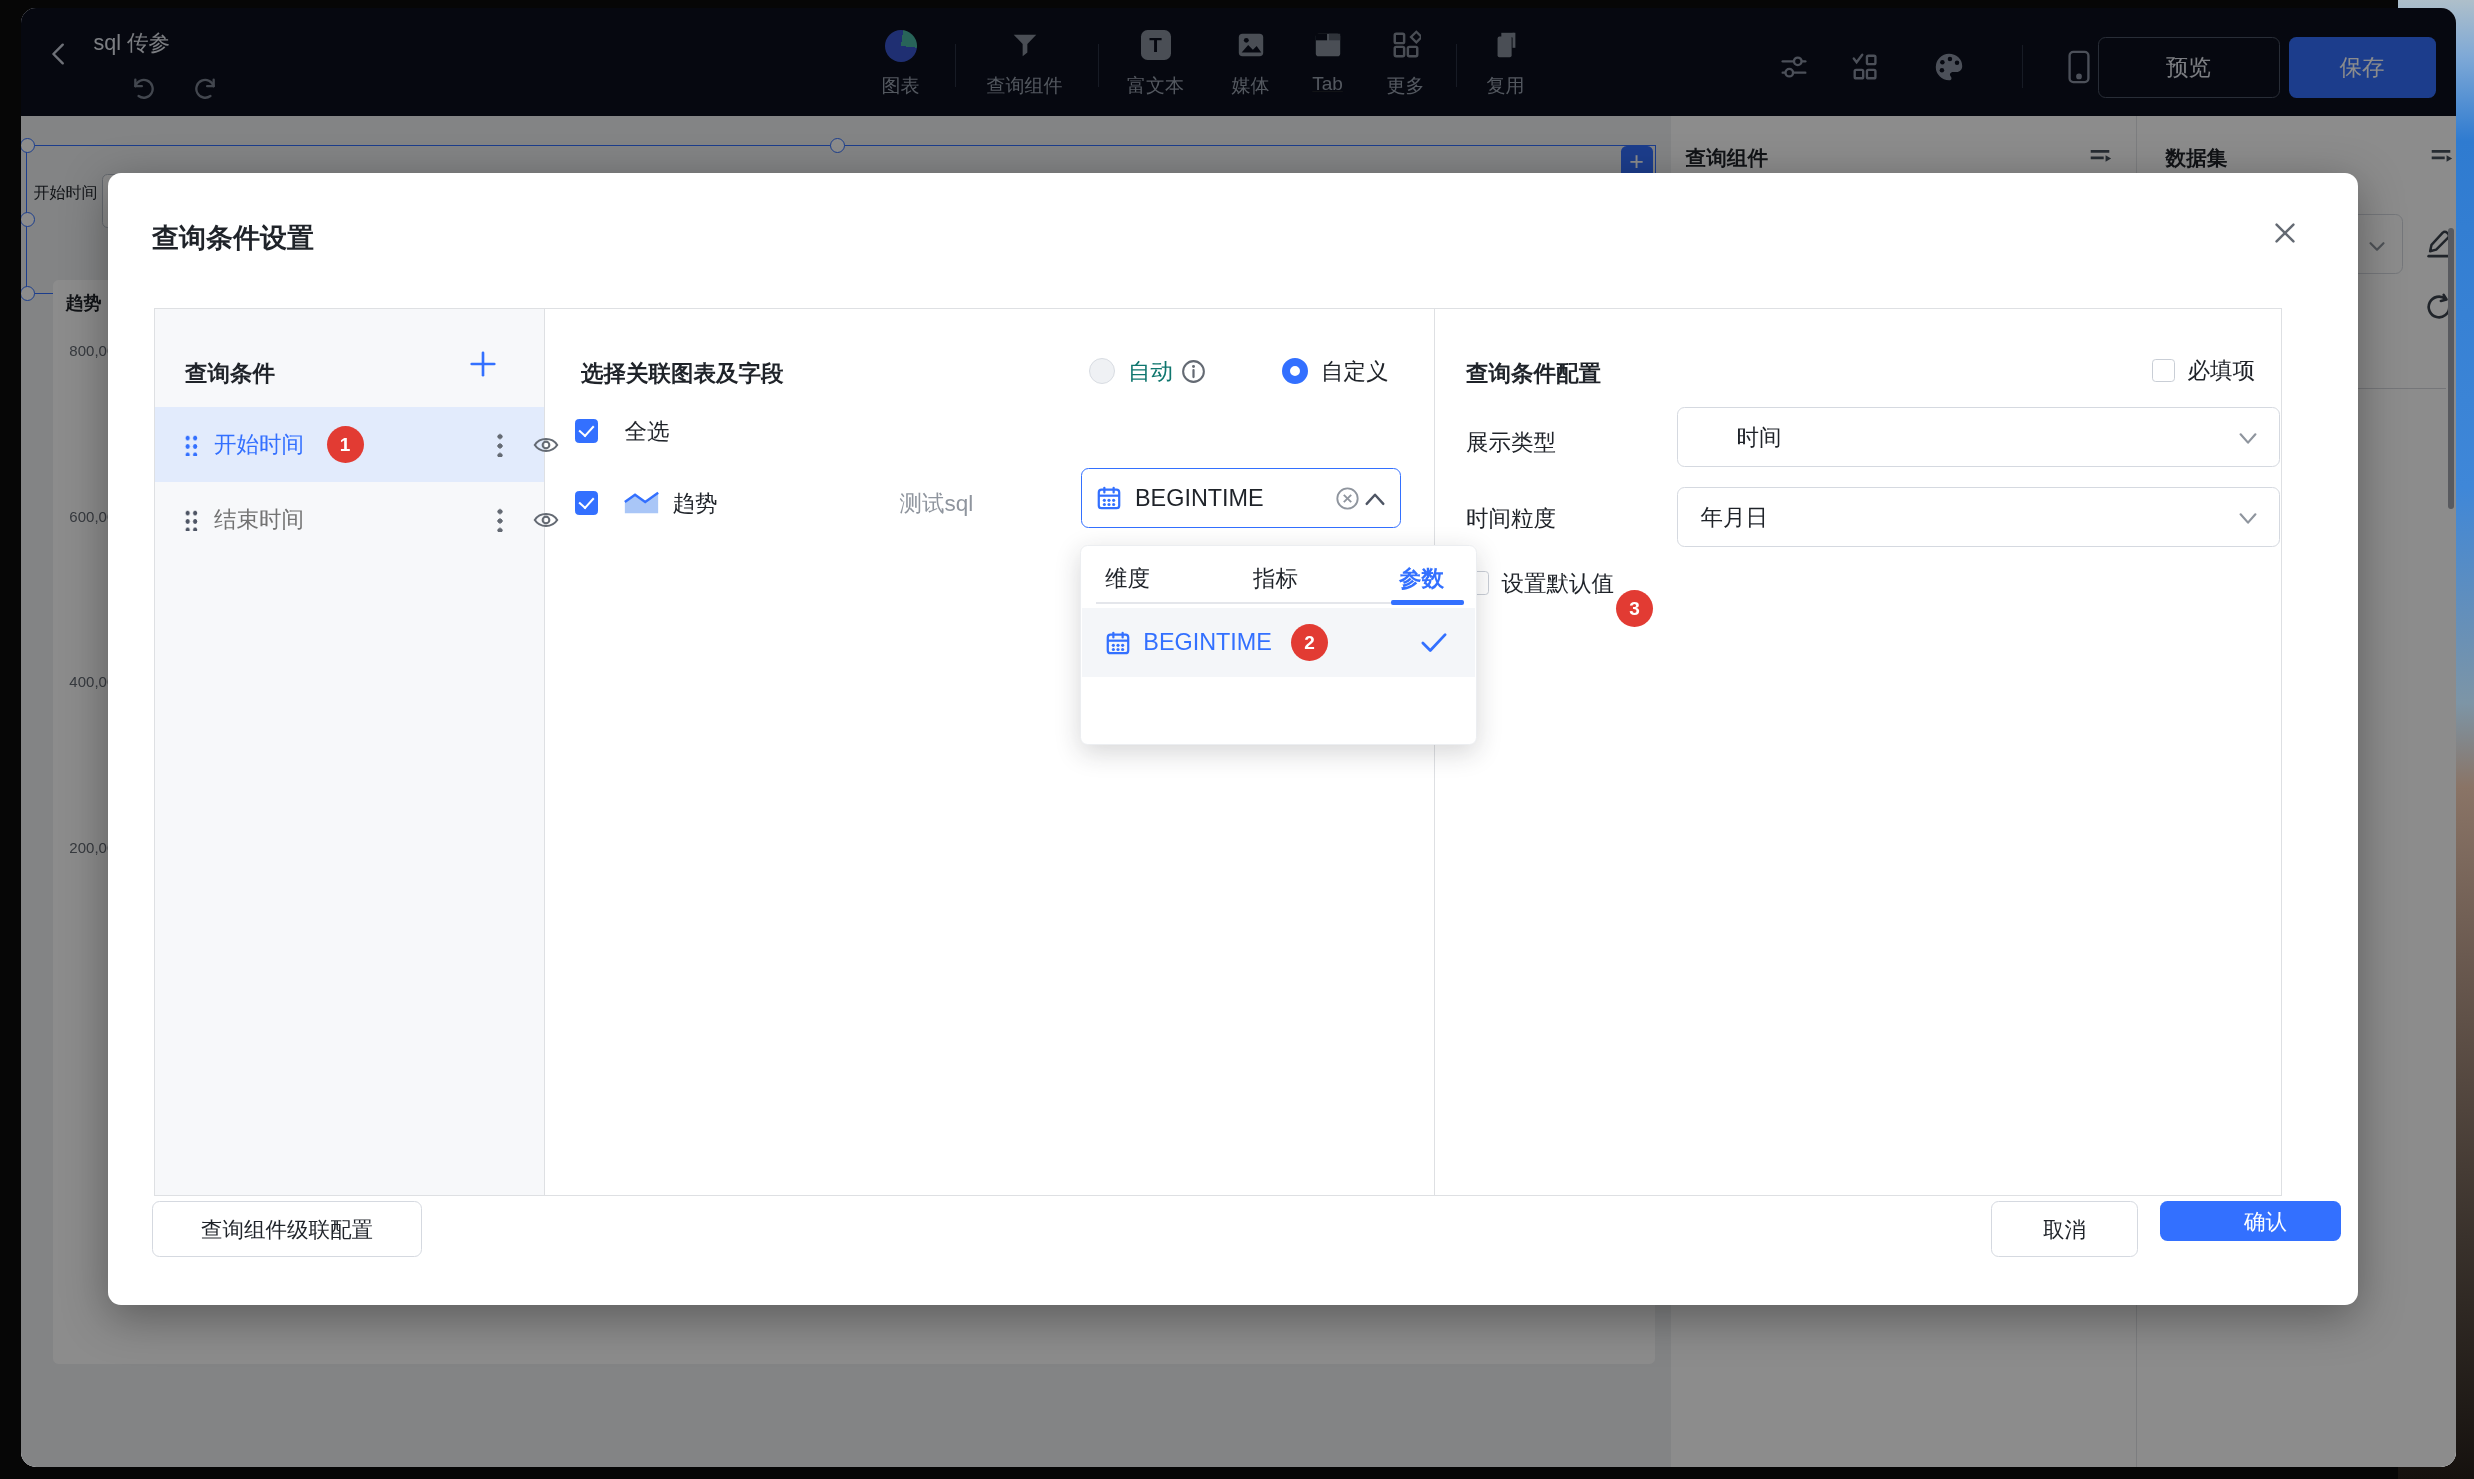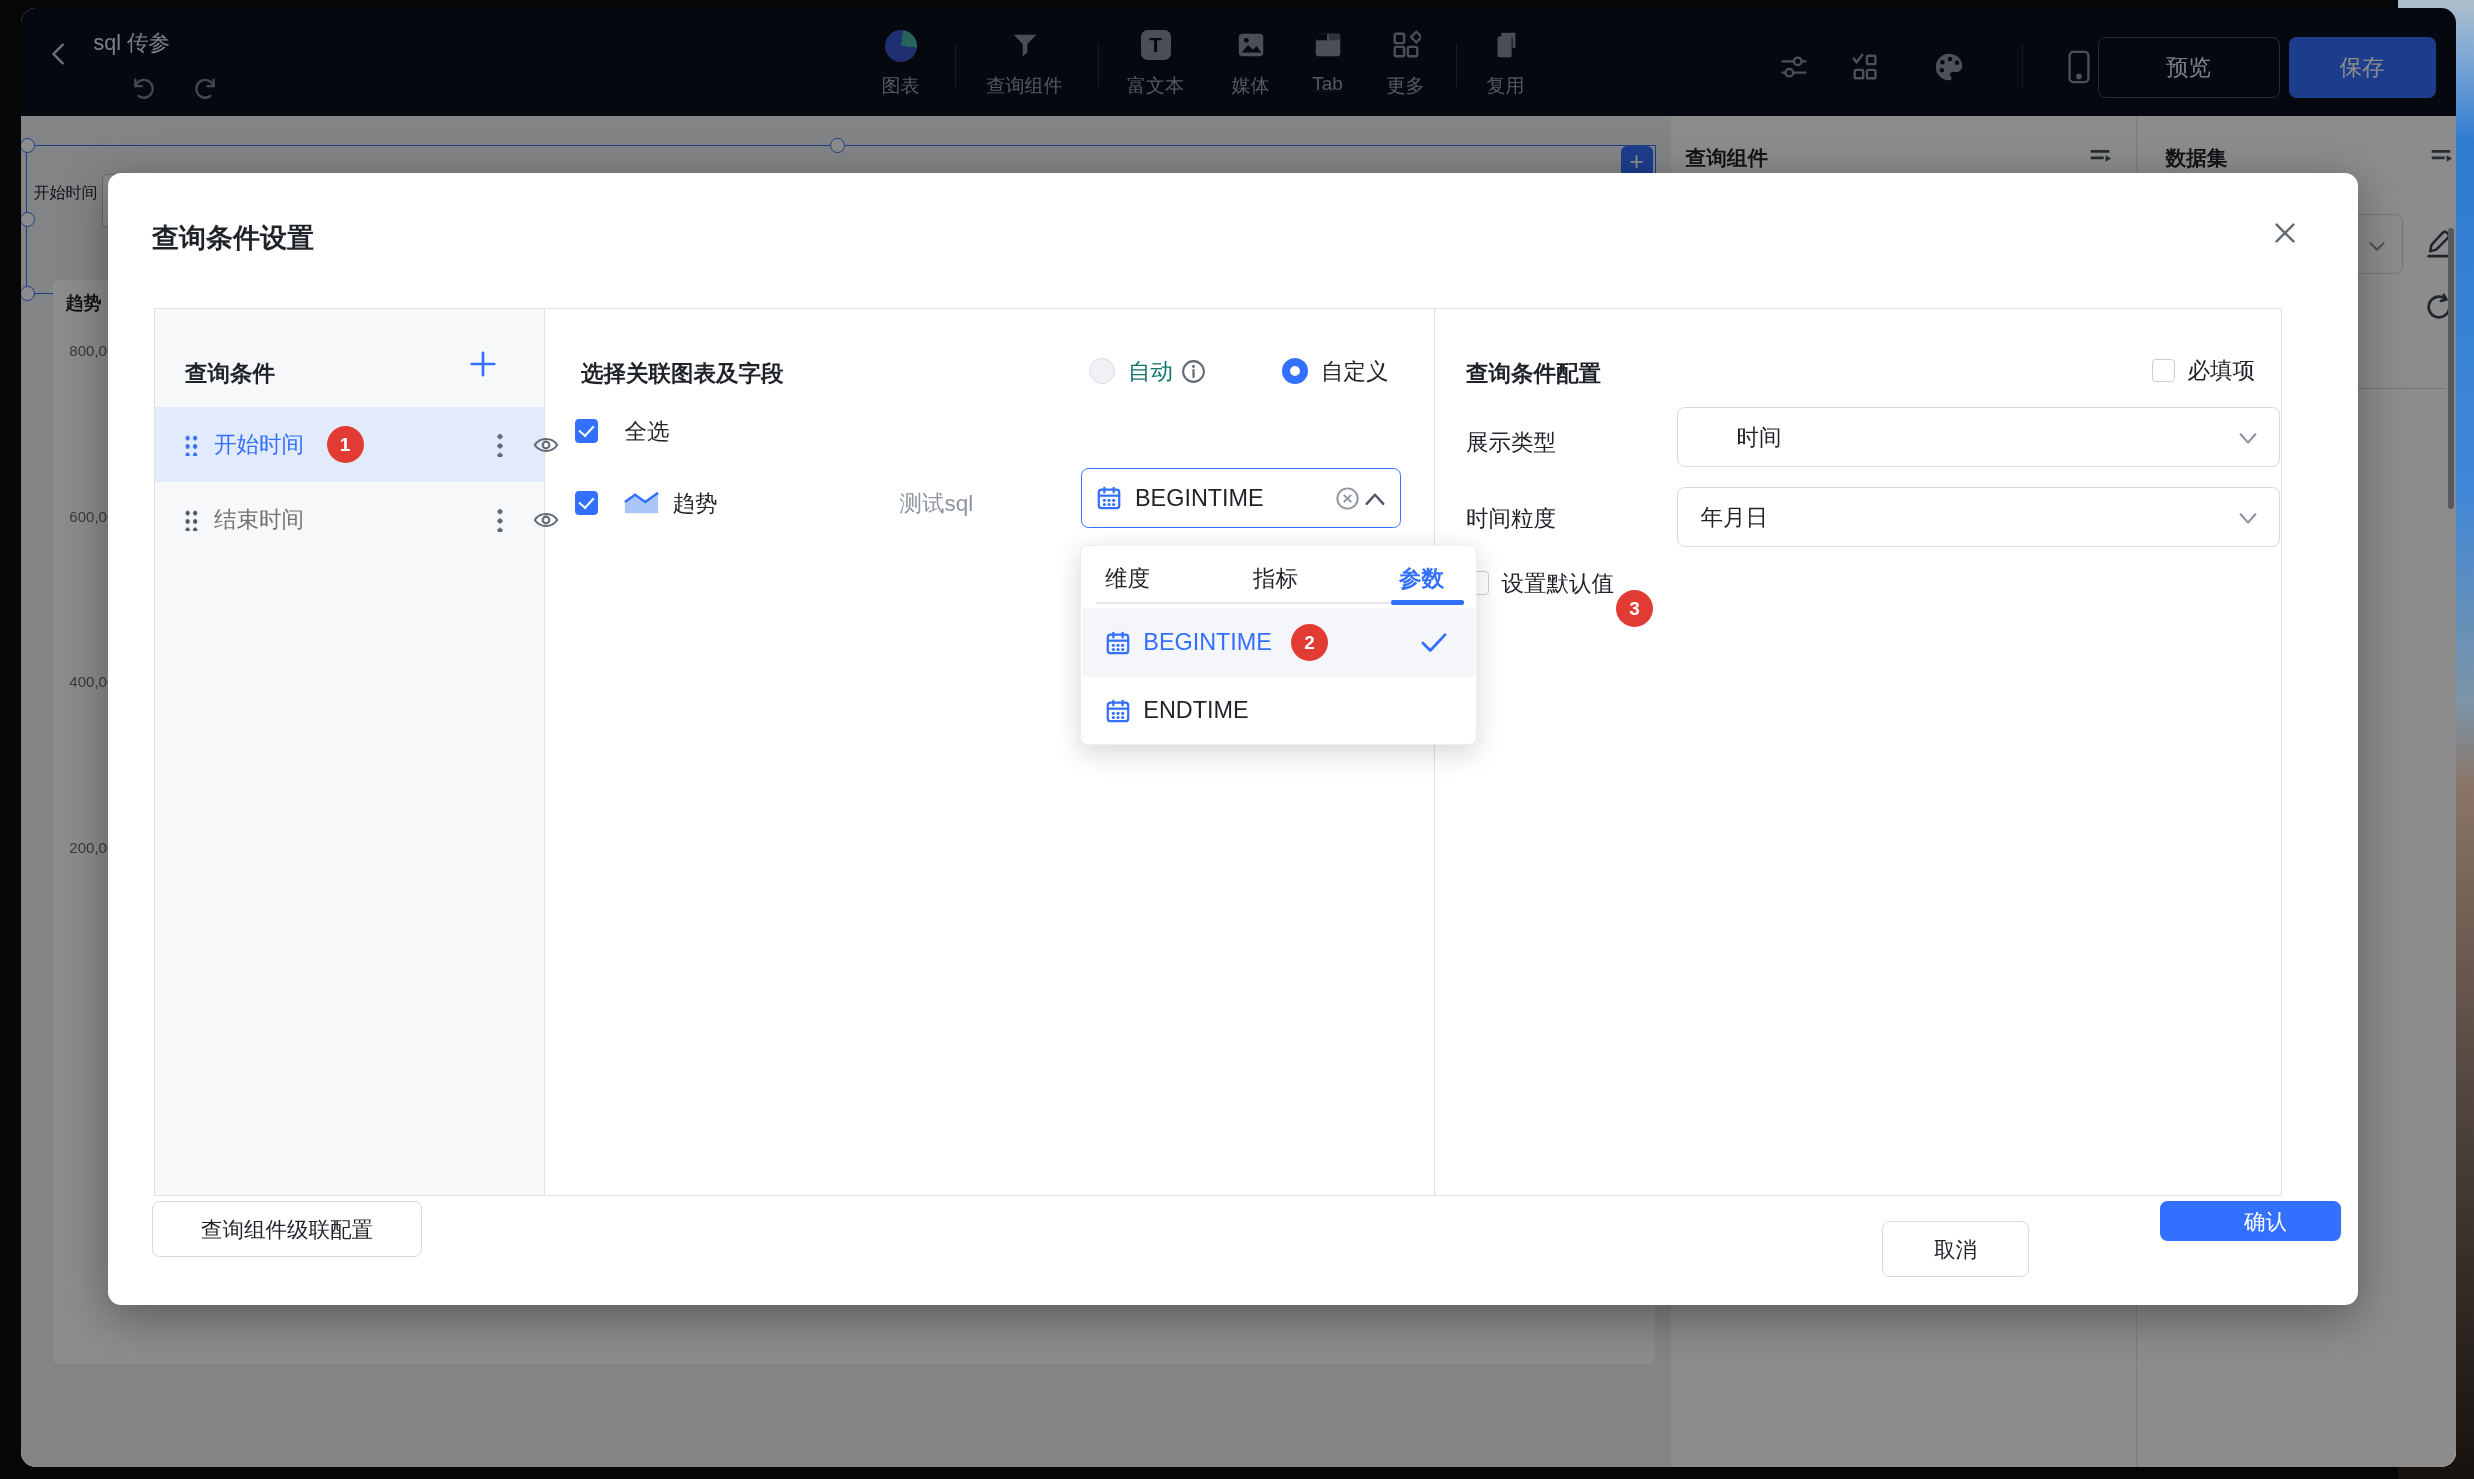--- a/index.html
+++ b/index.html
@@ -370,21 +370,21 @@
           </svg>
       </div>
 
       <div class="abs cflex" style="left:33px;top:248px;height:52px;">
         <div class="chk"></div>
         <div class="txt" style="margin-left:12px;">设置默认值</div>
       </div>
     </div>
 
     <div class="btn-outline abs" style="left:44px;top:1028px;width:270px;height:56px;">查询组件级联配置</div>
-    <div class="btn-outline abs" style="left:1774px;top:1028px;width:147px;height:56px;margin-top:20px;">取消</div>
+    <div class="btn-outline abs" style="left:1883px;top:1028px;width:147px;height:56px;">取消</div>
     <div class="btn-primary abs" style="left:2052px;top:1028px;width:151px;height:40px;padding-left:30px;">确认</div>
   </div>
 
   <div id="dropdown" class="abs">
     <div class="tab abs" style="left:24px;top:17px;">维度</div>
     <div class="tab abs" style="left:172px;top:17px;">指标</div>
     <div class="tab active abs" style="left:318px;top:17px;">参数</div>
     <div class="abs" style="left:15px;top:56px;width:295px;height:1.9px;background:#e4e6eb;"></div>
     <div class="abs" style="left:310px;top:54px;width:73px;height:4.7px;background:#3370ff;border-radius:1.9px;"></div>
 
@@ -403,33 +403,16 @@
             <circle cx="19" cy="21" r="1.7"></circle>
           </g>
         </svg>
       <div style="margin-left:12px;font-size:23.4px;color:#3370ff;">BEGINTIME</div>
       <div class="badge" style="width:37px;height:37px;margin-left:19px;">2</div>
       <svg class="abs" style="left:337px;top:21.5px;" width="30" height="26" viewBox="0 0 32 28">
           <polyline points="4,14 12,22 28,5" fill="none" stroke="#3370ff" stroke-width="3" stroke-linecap="round" stroke-linejoin="round"></polyline>
         </svg>
     </div>
 
-    <div class="abs cflex" style="left:0.9px;top:131px;width:393px;height:67px;">
-      <svg style="margin-left:23.4px;" width="26" height="26" viewBox="0 0 28 28">
-          <rect x="3" y="5" width="22" height="20" rx="3" fill="none" stroke="#3370ff" stroke-width="2.4"></rect>
-          <line x1="3" y1="11.5" x2="25" y2="11.5" stroke="#3370ff" stroke-width="2.4"></line>
-          <line x1="9" y1="3" x2="9" y2="8" stroke="#3370ff" stroke-width="2.4" stroke-linecap="round"></line>
-          <line x1="19" y1="3" x2="19" y2="8" stroke="#3370ff" stroke-width="2.4" stroke-linecap="round"></line>
-          <g fill="#3370ff">
-            <circle cx="9" cy="16.5" r="1.7"></circle>
-            <circle cx="14" cy="16.5" r="1.7"></circle>
-            <circle cx="19" cy="16.5" r="1.7"></circle>
-            <circle cx="9" cy="21" r="1.7"></circle>
-            <circle cx="14" cy="21" r="1.7"></circle>
-            <circle cx="19" cy="21" r="1.7"></circle>
-          </g>
-        </svg>
-      <div style="margin-left:12px;font-size:23.4px;color:#1f2329;">ENDTIME</div>
-    </div>
   </div>
 
 </div>
 
 
 </body></html>

